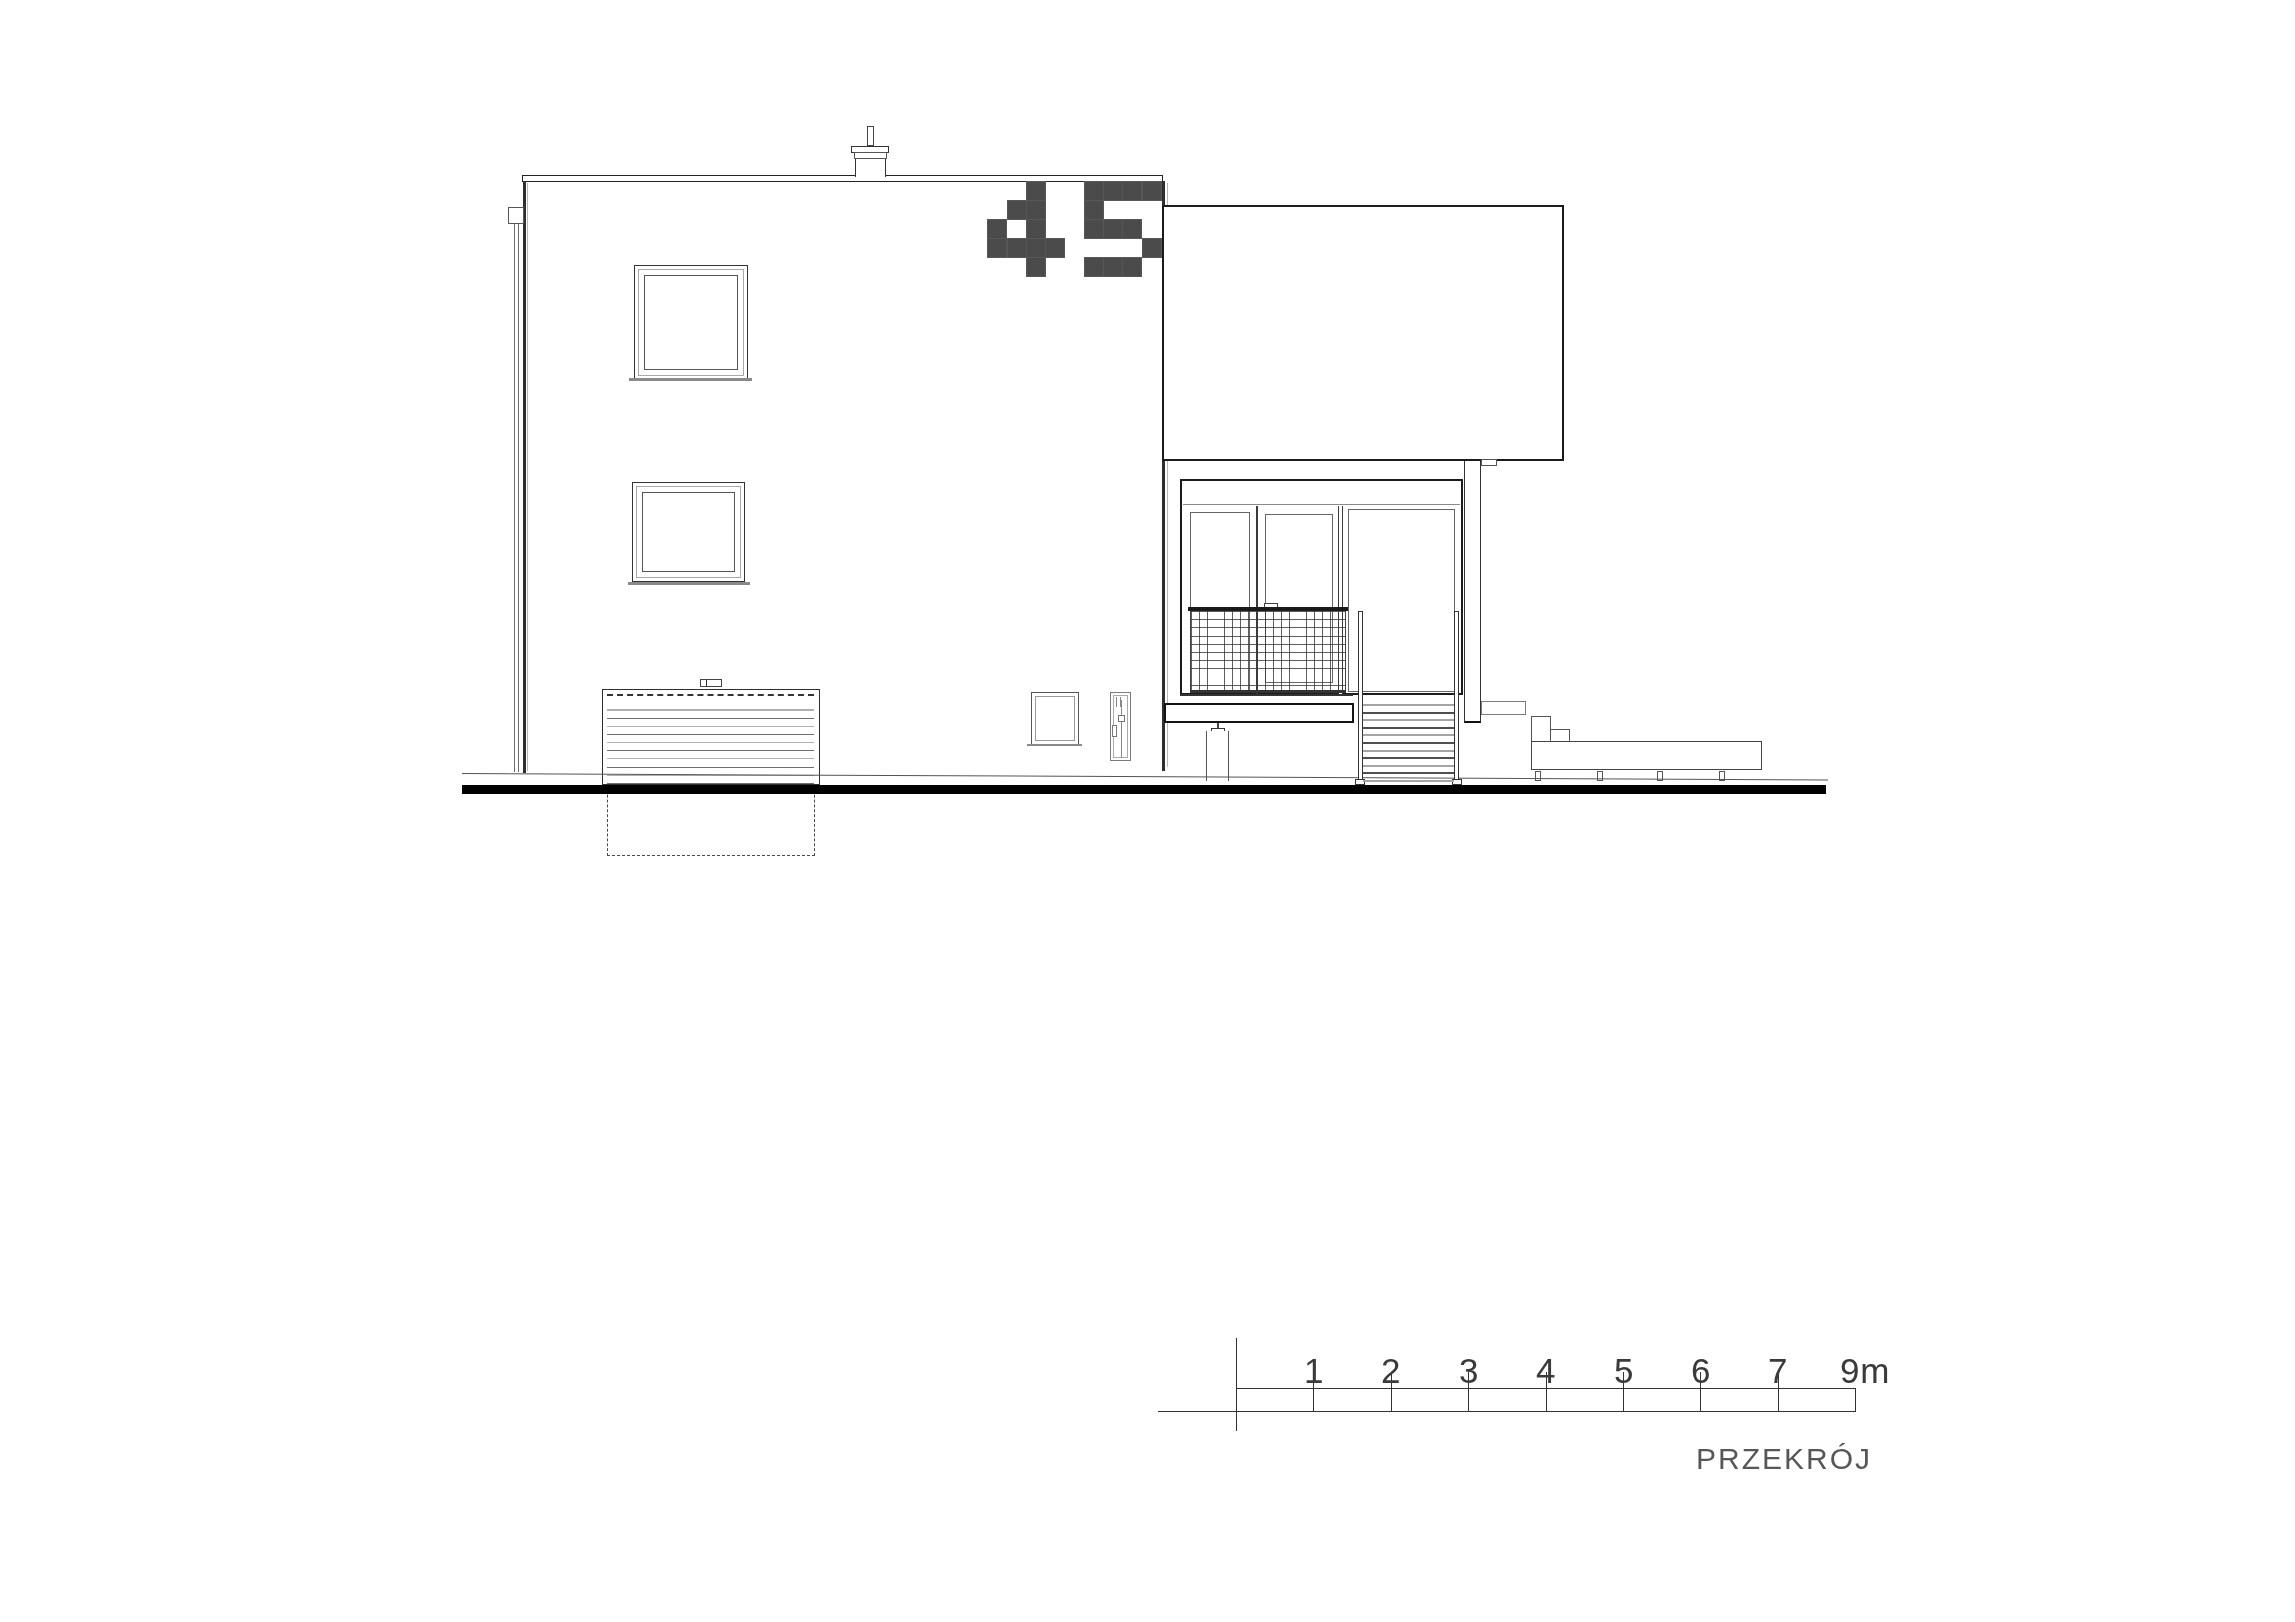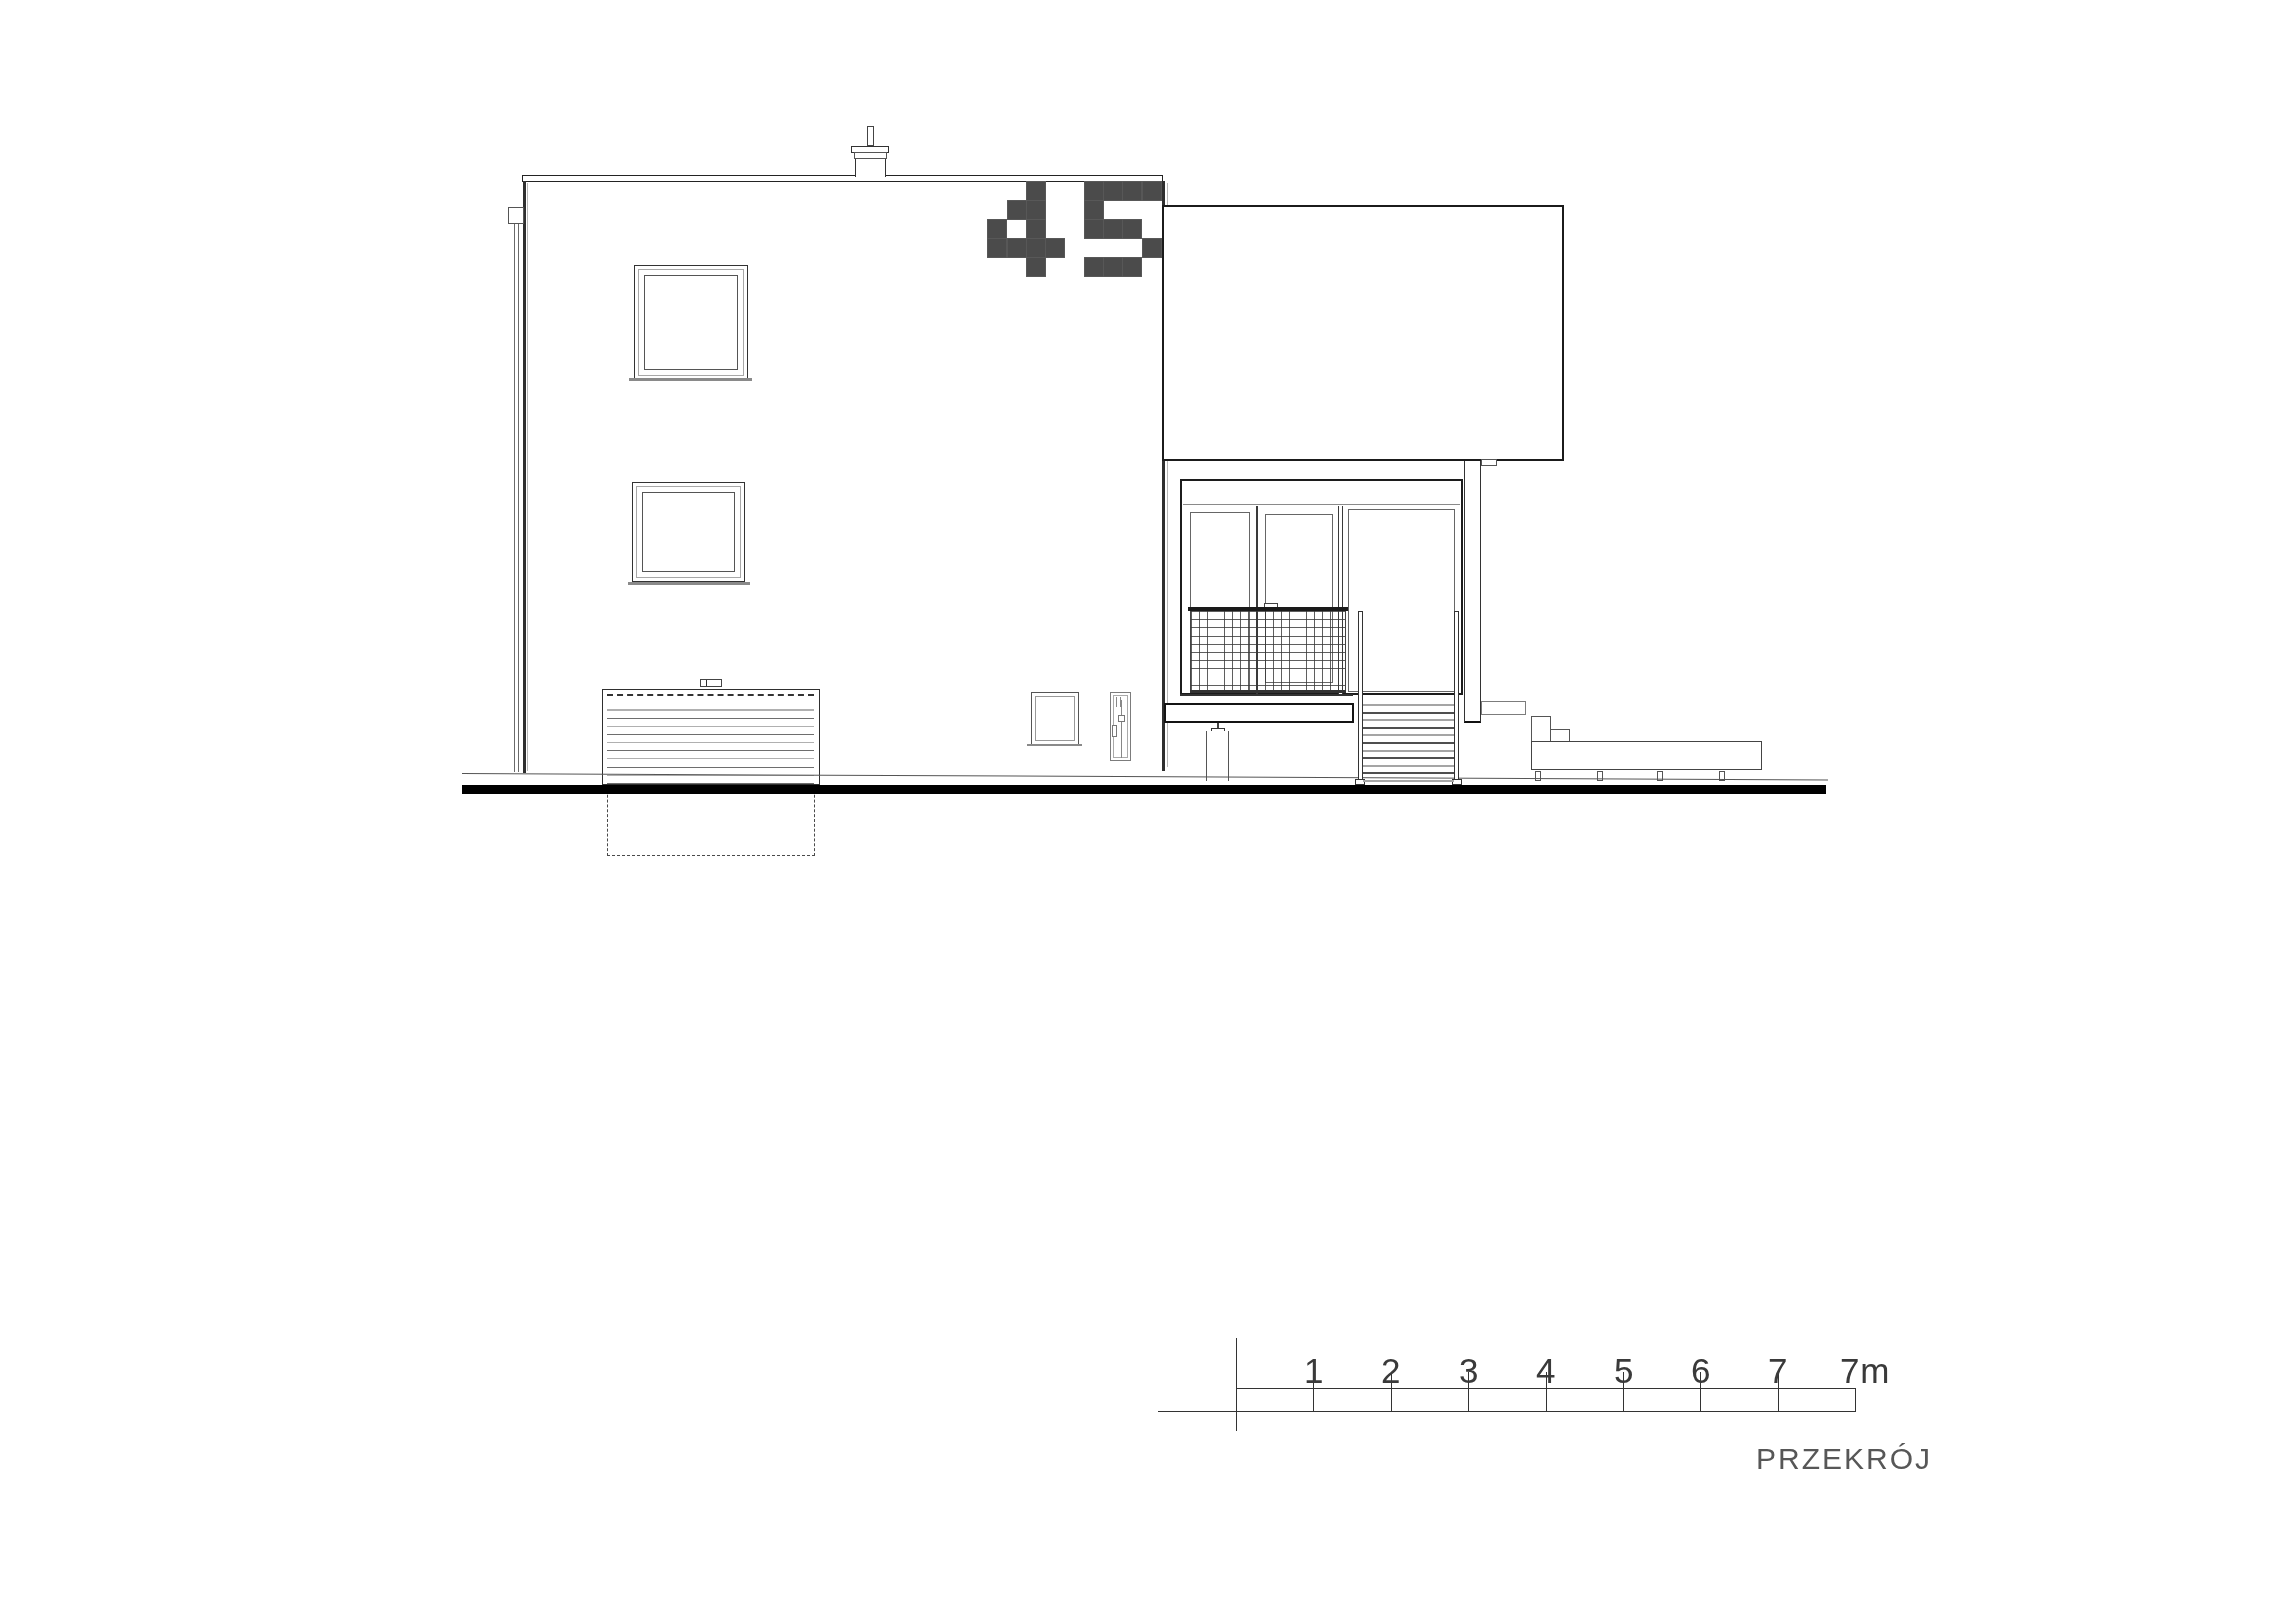--- a/index.html
+++ b/index.html
@@ -194,19 +194,19 @@
       <div class="scale-num" style="left: 1469px; top: 1353px;">3</div>
       <div class="tick" style="left: 1546px; top: 1372px; width: 1.3px; height: 40px;"></div>
       <div class="scale-num" style="left: 1546px; top: 1353px;">4</div>
       <div class="tick" style="left: 1623px; top: 1372px; width: 1.3px; height: 40px;"></div>
       <div class="scale-num" style="left: 1624px; top: 1353px;">5</div>
       <div class="tick" style="left: 1700px; top: 1372px; width: 1.3px; height: 40px;"></div>
       <div class="scale-num" style="left: 1701px; top: 1353px;">6</div>
       <div class="tick" style="left: 1778px; top: 1372px; width: 1.3px; height: 40px;"></div>
       <div class="scale-num" style="left: 1778px; top: 1353px;">7</div>
       <div class="tick" style="left: 1855px; top: 1388px; width: 1.3px; height: 24px;"></div>
-      <div class="scale-num" style="left: 1865px; top: 1353px;">7m</div>
-    </div>
-
-  <div class="title-text" style="left:1756px;top:1444px;">PRZEKRÓJ</div>
+      <div class="scale-num" style="left: 1865px; top: 1353px;">9m</div>
+    </div>
+
+  <div class="title-text" style="left:1696px;top:1444px;">PRZEKRÓJ</div>
 
 </div>
 
 
 </body></html>

